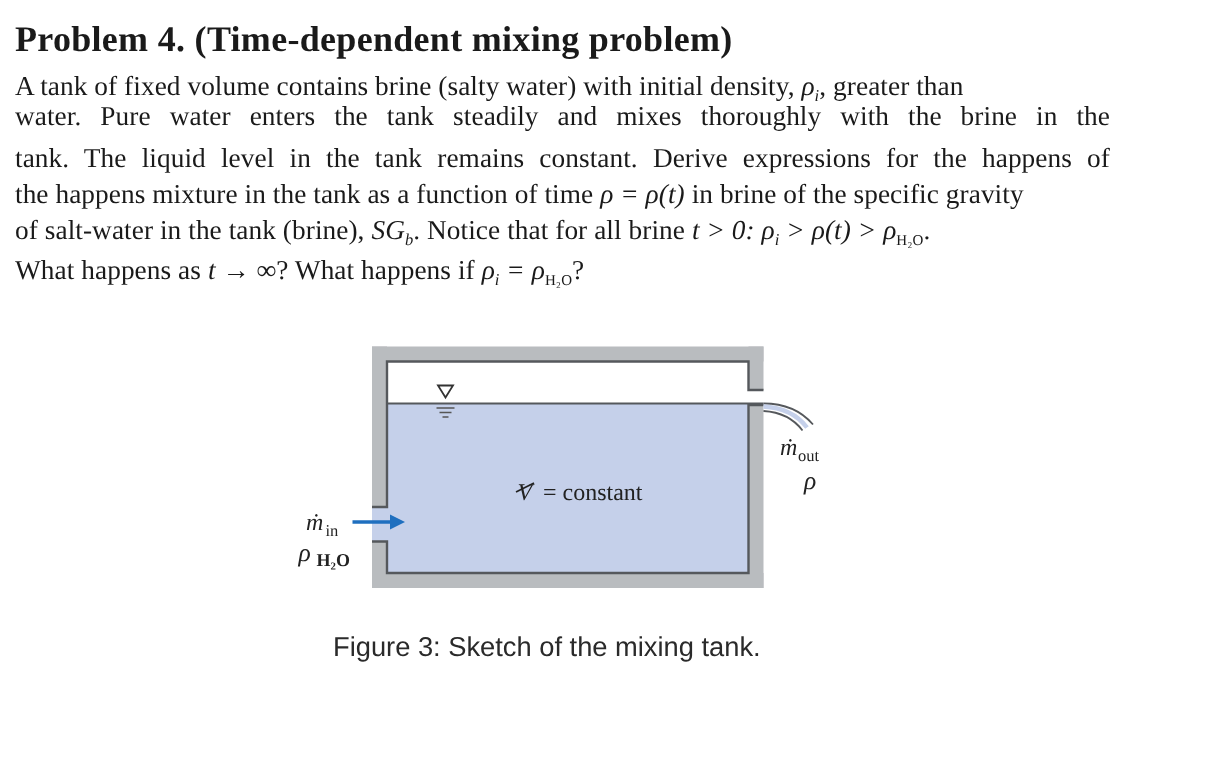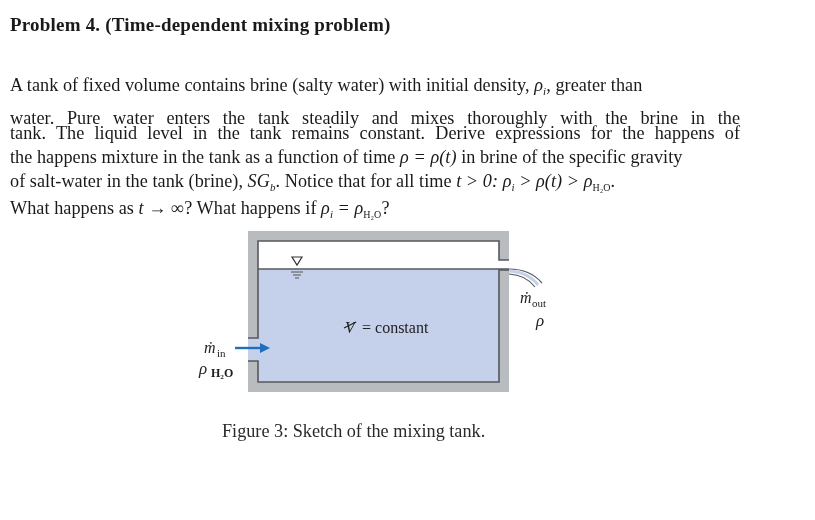--- a/index.html
+++ b/index.html
@@ -14,80 +14,79 @@
       overflow: hidden;
       font-family: "DejaVu Serif", "Liberation Serif", serif;
       color: #1a1a1a;
     }
     .problem-title {
       position: absolute;
       left: 10px;
       top: 14px;
       font-family: "Liberation Serif", "DejaVu Serif", serif;
       font-weight: bold;
-      font-size: 19px;
+      font-size: 24px;
       letter-spacing: 0.2px;
       white-space: nowrap;
     }
     .body-line {
       position: absolute;
       left: 10px;
       font-family: "Liberation Serif", "DejaVu Serif", serif;
       font-size: 18.2px;
       white-space: nowrap;
       letter-spacing: 0.05px;
-      margin-top: 28px;
     }
     .m { font-style: italic; }
     .sub { font-size: 11px; vertical-align: -4px; font-style: italic; }
     .subrm { font-size: 10px; vertical-align: -4px; font-style: normal; }
     .just {
       display: flex;
       justify-content: space-between;
       width: 730px;
     }
     .diagram {
       position: absolute;
       left: 190px;
       top: 225px;
       width: 380px;
       height: 180px;
     }
     .figure-caption {
       position: absolute;
       left: 222px;
       top: 421px;
-      font-family: Liberation Serif, serif;
+      font-family: Liberation Sans, sans-serif;
       font-size: 18.2px;
       white-space: nowrap;
       color: #2a2a2a;
     }
     svg text {
       font-family: "Liberation Serif", "DejaVu Serif", serif;
     }
   </style>
 </head>
 <body>
 
 <div class="problem-title">Problem 4. (Time-dependent mixing problem)</div>
 
 <div class="body-line just" style="top:47px;">
   <span><span>A tank of fixed volume contains brine (salty water) with initial density,</span> <span class="m">ρ</span><span class="sub">i</span><span>, greater than</span></span>
 </div>
 
-<div class="body-line" style="top:80px; width:730px; text-align:justify; text-align-last:justify;">water. Pure water enters the tank steadily and mixes thoroughly with the brine in the</div>
+<div class="body-line" style="top:67px; width:730px; text-align:justify; text-align-last:justify;">water. Pure water enters the tank steadily and mixes thoroughly with the brine in the</div>
 
 <div class="body-line" style="top:95px; width:730px; text-align:justify; text-align-last:justify;">tank. The liquid level in the tank remains constant. Derive expressions for the happens of</div>
 
 <div class="body-line" style="top:119px;">
   <span>the happens mixture in the tank as a function of time</span> <span class="m">ρ = ρ(t)</span> <span>in brine of the specific gravity</span>
 </div>
 
 <div class="body-line" style="top:143px;">
-  <span>of salt-water in the tank (brine),</span> <span class="m">SG</span><span class="sub">b</span><span>. Notice that for all time</span> <span class="m">t &gt; 0:  ρ</span><span class="sub">i</span><span class="m"> &gt; ρ(t) &gt; ρ</span><span class="subrm">H₂O</span><span>.</span>
+  <span>of salt-water in the tank (brine),</span> <span class="m">SG</span><span class="sub">b</span><span>. Notice that for all brine</span> <span class="m">t &gt; 0:  ρ</span><span class="sub">i</span><span class="m"> &gt; ρ(t) &gt; ρ</span><span class="subrm">H₂O</span><span>.</span>
 </div>
 
 <div class="body-line" style="top:170px;">
   <span>What happens as</span> <span class="m">t → ∞</span><span>? What happens if</span> <span class="m">ρ</span><span class="sub">i</span><span class="m"> = ρ</span><span class="subrm">H₂O</span><span>?</span>
 </div>
 
 <div class="diagram">
   <svg width="380" height="180" viewBox="0 0 380 180" xmlns="http://www.w3.org/2000/svg">
 
     <g>

